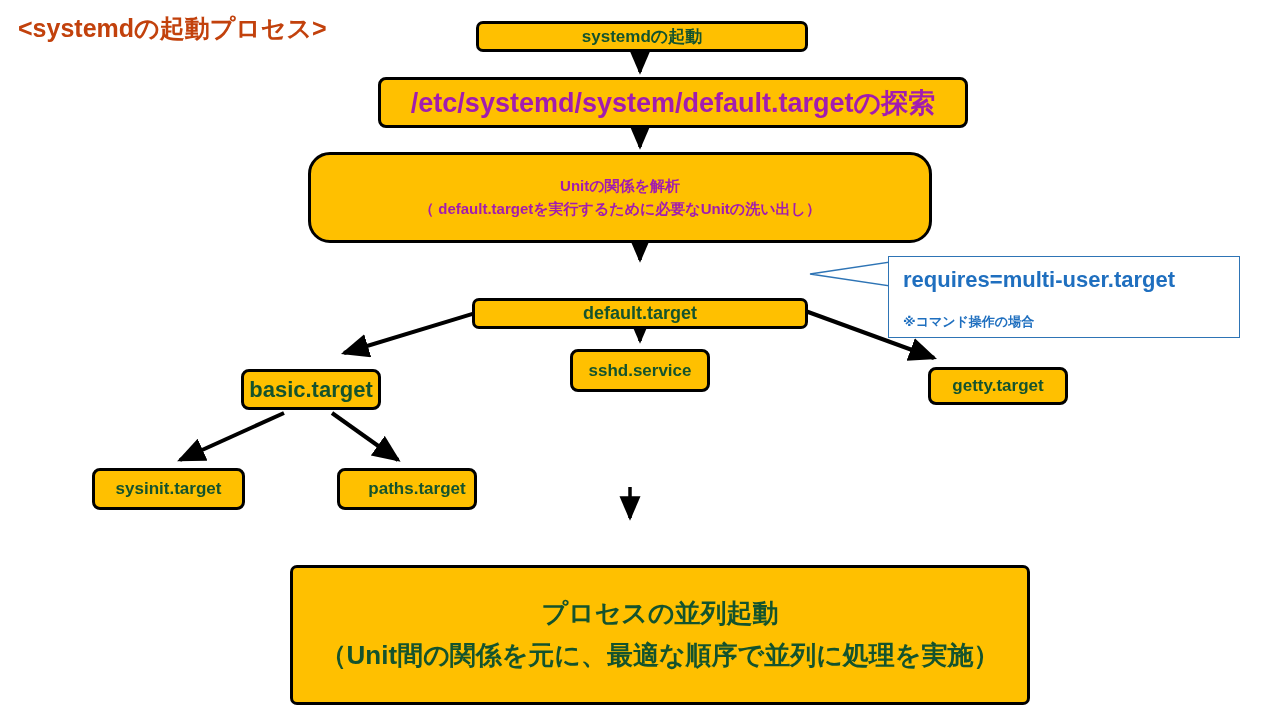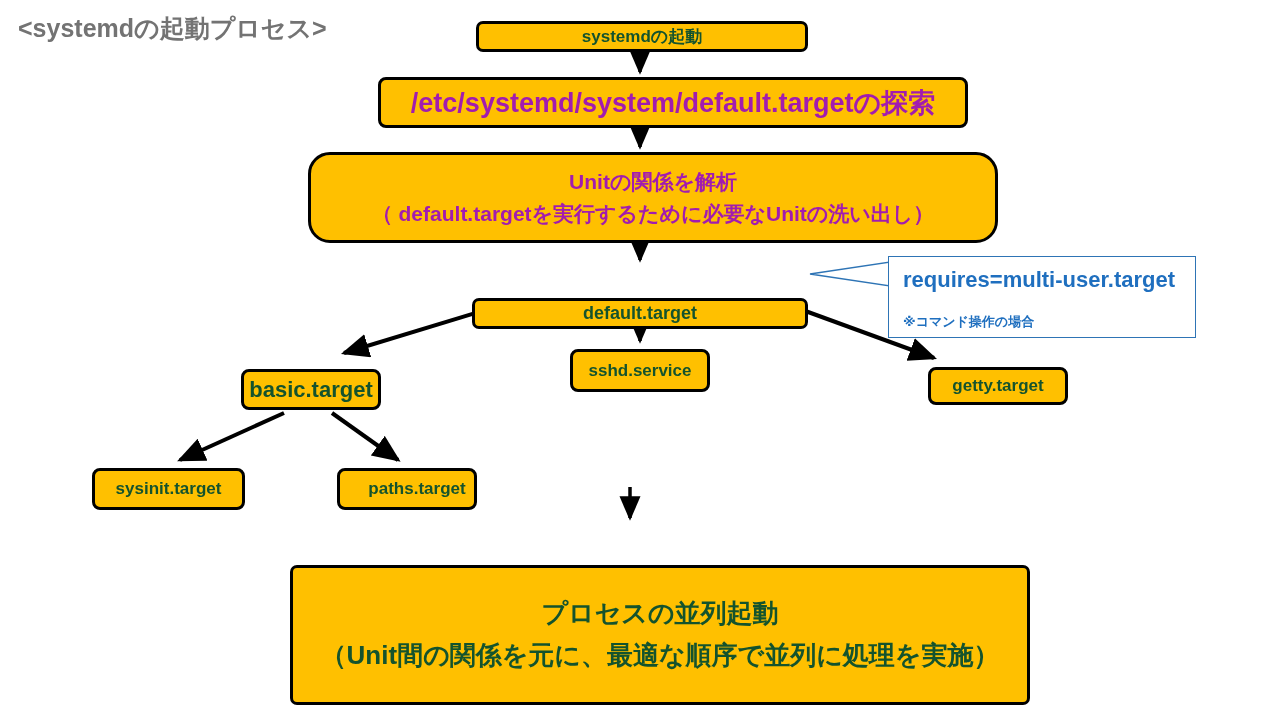--- a/index.html
+++ b/index.html
@@ -8,24 +8,24 @@
     font-family:"Liberation Sans","DejaVu Sans",sans-serif;overflow:hidden;
   }
   .arrows{position:absolute;left:0;top:0;width:1280px;height:720px;pointer-events:none;}
   .node{
     position:absolute;background:#FFC000;border:3px solid #000;
     display:flex;align-items:center;justify-content:center;text-align:center;
     box-sizing:border-box;font-weight:bold;color:#14532d;
   }
   .node.white{color:#a21caf;}
   .title{
-    position:absolute;left:18px;top:12px;font-weight:bold;font-size:25px;color:#737373;
+    position:absolute;left:18px;top:12px;font-weight:bold;font-size:25px;color:#c2410c;
   }
   .callout{
-    position:absolute;left:888px;top:256px;width:308px;height:82px;
+    position:absolute;left:888px;top:256px;width:352px;height:82px;
     background:#ffffff;border:1.6px solid #2E74B5;box-sizing:border-box;
     padding:10px 14px;color:#1F6FBF;
   }
   .callout .l1{font-size:22px;font-weight:bold;line-height:1.2;}
   .callout .l2{font-size:13px;font-weight:bold;margin-top:20px;}
   .two-line{flex-direction:column;line-height:1.5;}
 </style>
 </head>
 <body>
 
@@ -57,21 +57,21 @@
   <div class="title">&lt;systemdの起動プロセス&gt;</div>
 
   <div class="node" style="left:476px;top:21px;width:332px;height:31px;border-radius:7px;font-size:17px;">
     <span>systemdの起動</span>
   </div>
 
   <div class="node white" style="left:378px;top:77px;width:590px;height:51px;border-radius:8px;font-size:27px;">
     <span>/etc/systemd/system/default.targetの探索</span>
   </div>
 
-  <div class="node white two-line" style="left:308px;top:152px;width:690px;height:91px;border-radius:22px;font-size:21px;">
+  <div class="node white two-line" style="left:308px;top:152px;width:624px;height:91px;border-radius:22px;font-size:15px;">
     <span>Unitの関係を解析</span>
     <span>（ default.targetを実行するために必要なUnitの洗い出し）</span>
   </div>
 
   <div class="node" style="left:472px;top:266px;width:336px;height:31px;border-radius:7px;font-size:18px;margin-top:32px;">
     <span>default.target</span>
   </div>
 
   <div class="node" style="left:570px;top:349px;width:140px;height:43px;border-radius:8px;font-size:17px;">
     <span>sshd.service</span>

